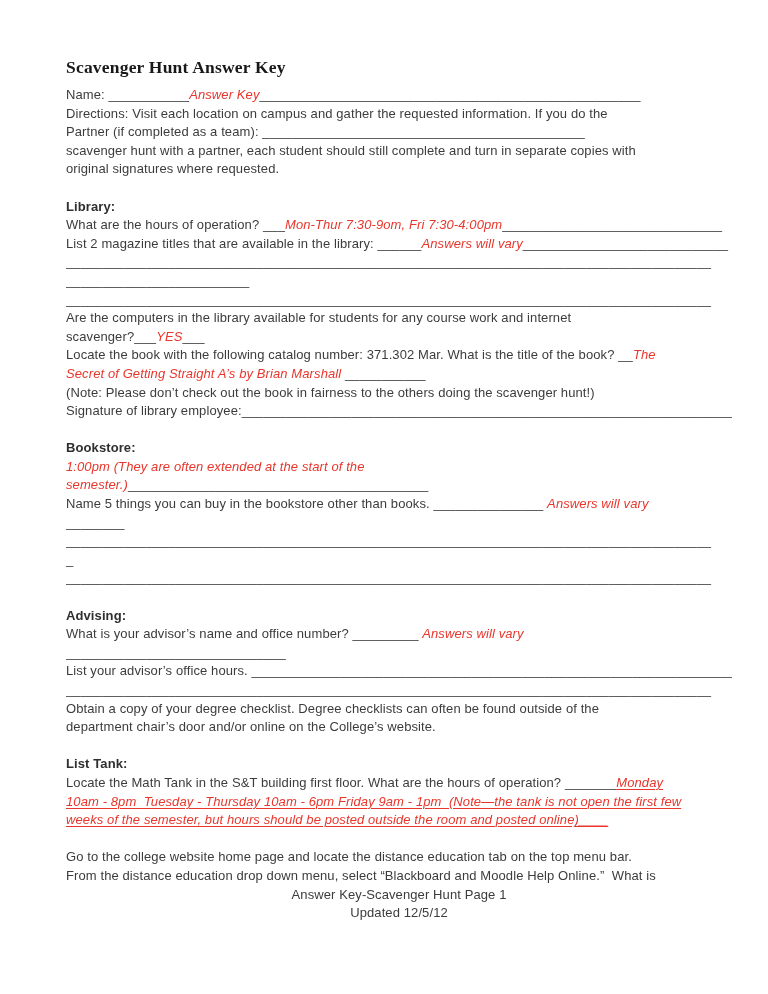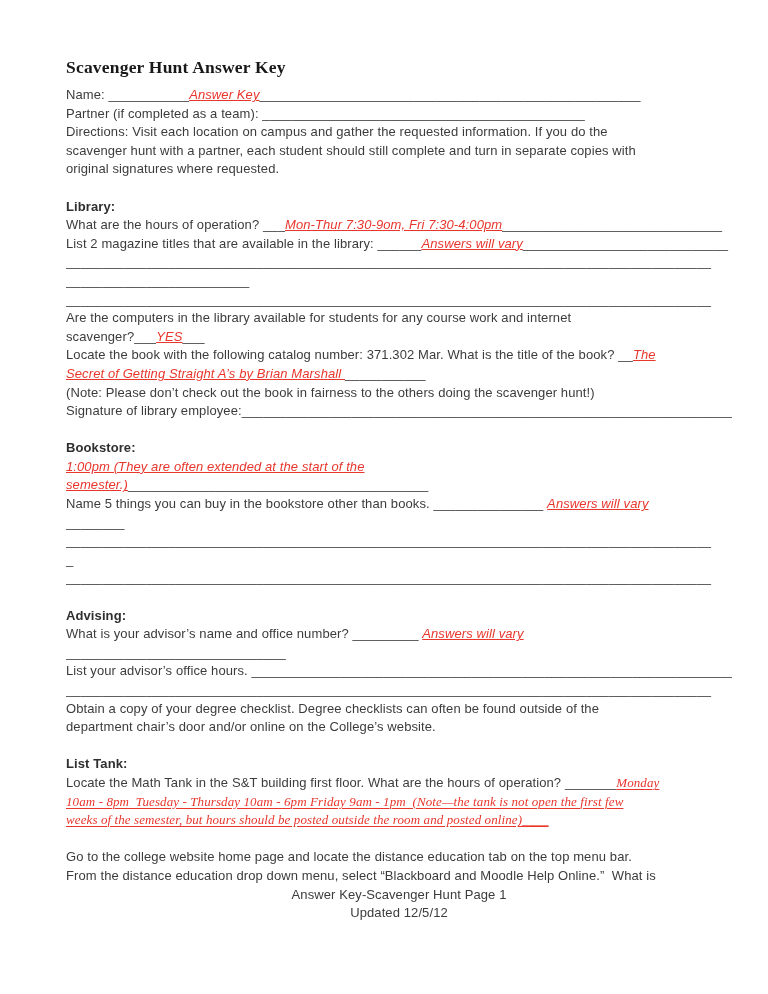--- a/index.html
+++ b/index.html
@@ -32,41 +32,39 @@
     line-height: 18.6px;
     white-space: pre;
     overflow: hidden;
   }
   .line.blank { }
   .s-n { }
   .s-b { font-weight: 700; color: var(--heading, #2f2f2f); }
   .s-r, .s-ru {
     color: var(--red, #e8362c);
     font-style: italic;
-    text-decoration: underline;
   }
   .s-ru {
     text-decoration: underline;
     text-decoration-thickness: 1px;
     text-underline-offset: 2px;
-    font-family: Liberation Serif, serif;
   }
   .footer { text-align: center; }
   .footer .fline { height: 18.6px; line-height: 18.6px; }
 </style>
 </head>
 <body style="background: rgb(255, 255, 255);">
 
 <div class="page">
   <h1 class="title">Scavenger Hunt Answer Key</h1>
 
   <div class="lines">
       <div class="line"><span class="s-n">Name: ___________</span><span class="s-r">Answer Key</span><span class="s-n">____________________________________________________</span></div>
+      <div class="line"><span class="s-n">Directions: Visit each location on campus and gather the requested information. If you do the</span></div>
       <div class="line"><span class="s-n">Partner (if completed as a team): ____________________________________________</span></div>
-      <div class="line"><span class="s-n">Directions: Visit each location on campus and gather the requested information. If you do the</span></div>
       <div class="line"><span class="s-n">scavenger hunt with a partner, each student should still complete and turn in separate copies with</span></div>
       <div class="line"><span class="s-n">original signatures where requested.</span></div>
       <div class="line blank"></div>
       <div class="line"><span class="s-b">Library:</span></div>
       <div class="line"><span class="s-n">What are the hours of operation? ___</span><span class="s-r">Mon-Thur 7:30-9om, Fri 7:30-4:00pm</span><span class="s-n">______________________________</span></div>
       <div class="line"><span class="s-n">List 2 magazine titles that are available in the library: ______</span><span class="s-r">Answers will vary</span><span class="s-n">____________________________</span></div>
       <div class="line"><span class="s-n">________________________________________________________________________________________</span></div>
       <div class="line"><span class="s-n">_________________________</span></div>
       <div class="line"><span class="s-n">________________________________________________________________________________________</span></div>
       <div class="line"><span class="s-n">Are the computers in the library available for students for any course work and internet</span></div>

